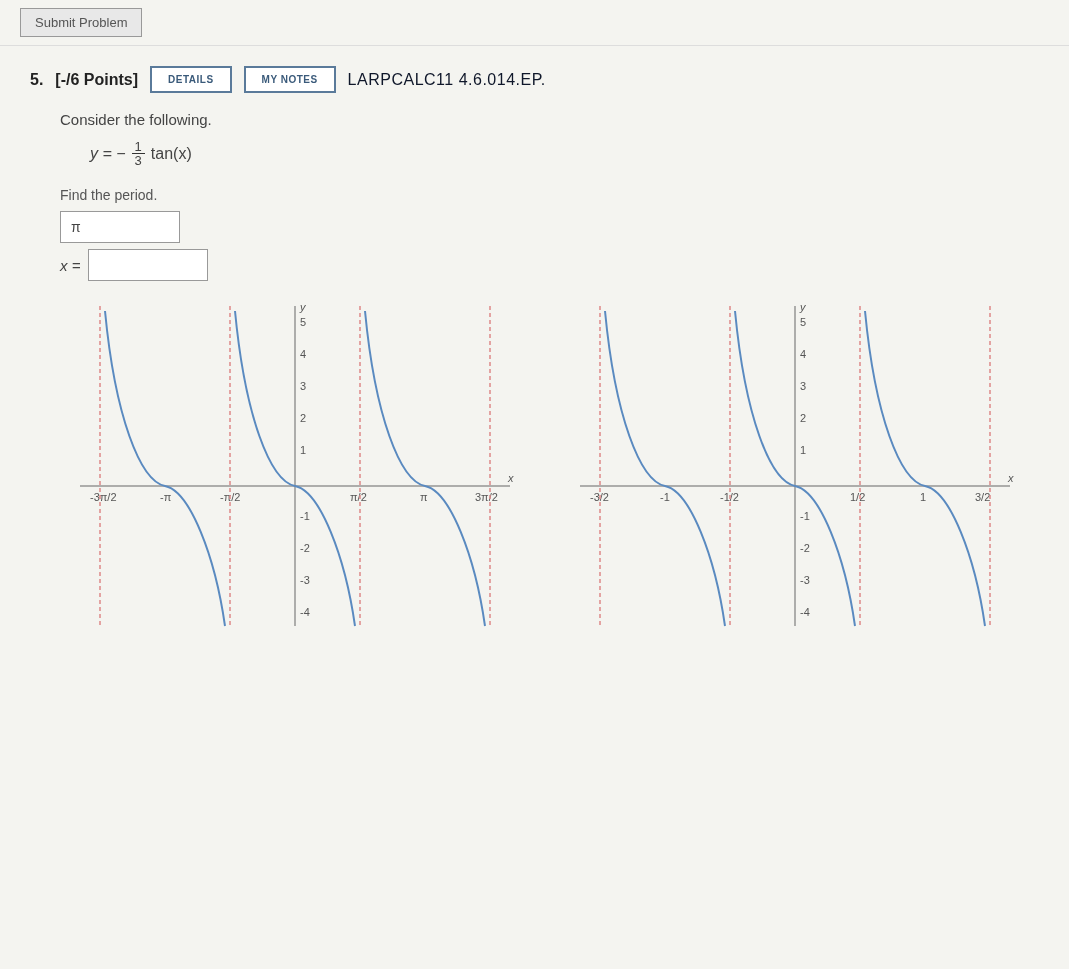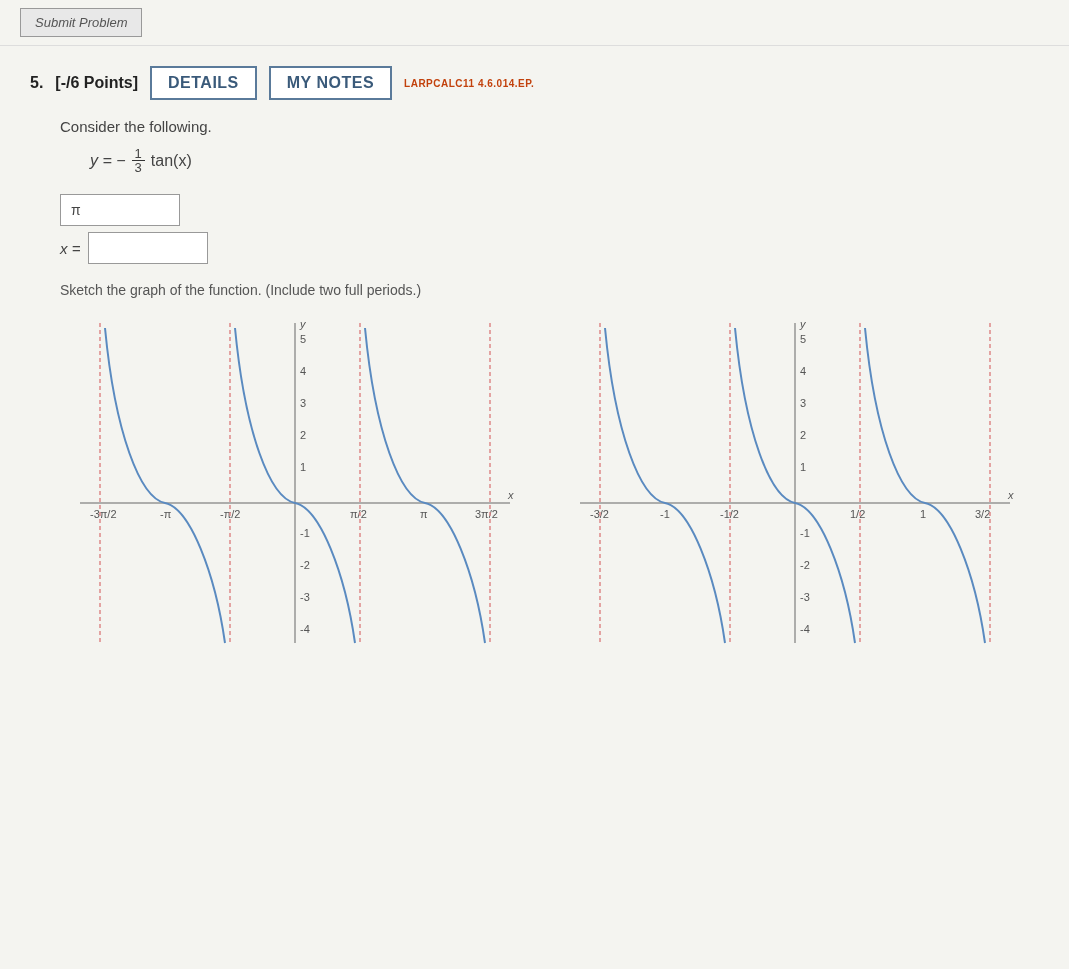--- a/index.html
+++ b/index.html
@@ -17,21 +17,20 @@
     border-bottom: 1px solid #ddd;
   }
   .submit-btn {
     display: inline-block;
     padding: 6px 14px;
     background: #e8e8e8;
     border: 1px solid #999;
     font-size: 13px;
     color: #555;
     cursor: pointer;
-    font-style: italic;
   }
   .question-area {
     padding: 20px 10px 10px 30px;
   }
   .q-header {
     display: flex;
     align-items: center;
     gap: 12px;
     margin-bottom: 18px;
   }
@@ -39,28 +38,28 @@
     font-weight: bold;
     font-size: 16px;
     color: #222;
   }
   .btn {
     padding: 6px 16px;
     border: 2px solid #5a7a9a;
     background: #fff;
     color: #3a5a7a;
     font-weight: bold;
-    font-size: 16px;
+    font-size: 10px;
     cursor: pointer;
     letter-spacing: 0.5px;
   }
   .book-ref {
-    font-weight: bold;
-    font-size: 10px;
-    color: #c2410c;
+    font-weight: normal;
+    font-size: 16px;
+    color: #0f172a;
     letter-spacing: 0.5px;
   }
   .content {
     padding-left: 30px;
     font-size: 15px;
     color: #444;
   }
   .prompt-line { margin-bottom: 12px; }
   .equation {
     margin: 10px 0 20px 30px;
@@ -131,28 +130,28 @@
 
     <div class="equation">
       <span class="ital">y = −</span>
       <span class="frac">
         <span class="num">1</span>
         <span class="den">3</span>
       </span>
       <span> tan(x)</span>
     </div>
 
+    <div class="sub-prompt">Find the period.</div>
     <div class="answer-box">π</div>
 
     <div class="inline-row">
       <span class="ital">x =</span>
       <div class="answer-box"></div>
     </div>
 
-    <div class="sub-prompt">Sketch the graph of the function. (Include two full periods.)</div>
 
     <div class="graphs-row">
 
       <div class="graph-option">
         <svg viewBox="0 0 460 340">
 
           <line class="axis" x1="20" y1="190" x2="450" y2="190"></line>
           <line class="axis" x1="235" y1="10" x2="235" y2="330"></line>
           <text class="tick-label ital" x="240" y="15">y</text>
           <text class="tick-label ital" x="448" y="186">x</text>

